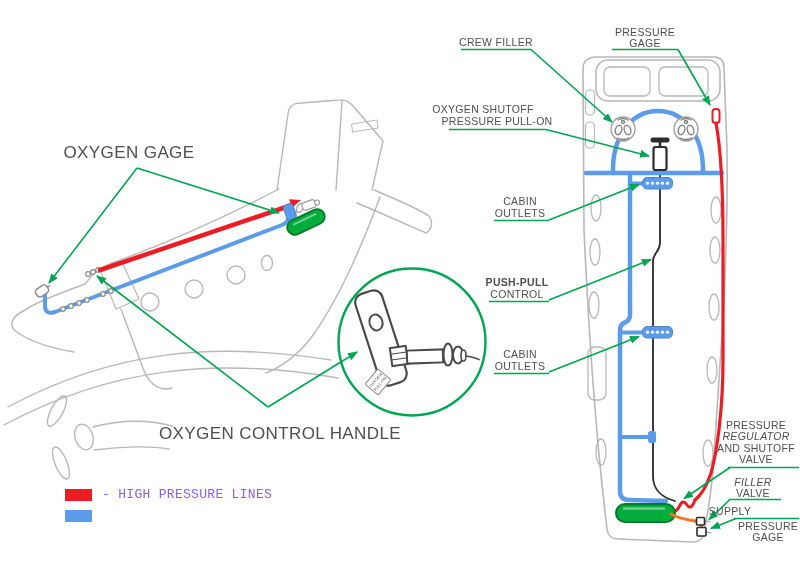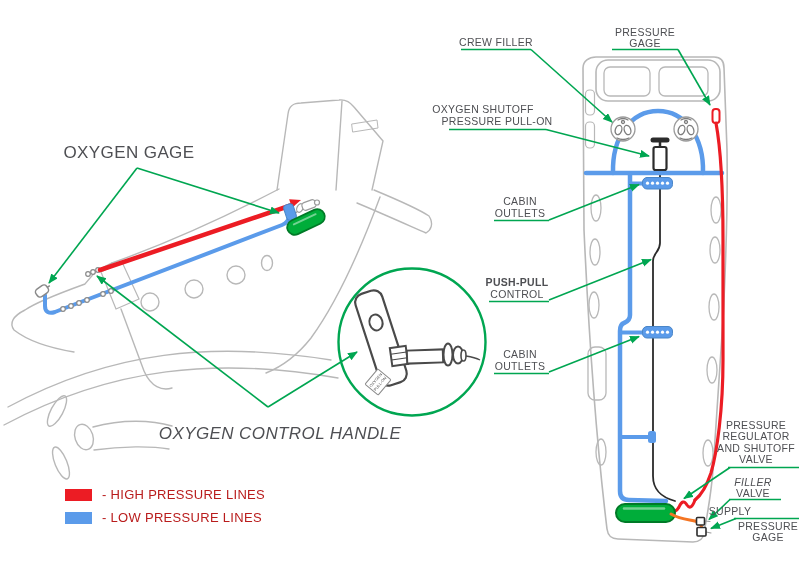--- a/index.html
+++ b/index.html
@@ -4,21 +4,21 @@
 <style>
   html,body{margin:0;padding:0;background:#fff;}
   .canvas{position:relative;width:800px;height:564px;background:#fff;overflow:hidden;
           font-family:"Liberation Sans",sans-serif;}
   .canvas svg{position:absolute;left:0;top:0;}
   .lbl{position:absolute;font-size:10.5px;line-height:1;color:#4e4f53;letter-spacing:.3px;
        white-space:nowrap;transform:translateX(-50%);}
   .lbl-lg{font-size:17px;letter-spacing:.4px;}
   .legend-row{position:absolute;display:flex;align-items:center;gap:10px;}
   .swatch{width:27px;height:12px;flex:0 0 auto;}
-  .legend-label{font-size:13px;color:#b91c1c;letter-spacing:.3px;white-space:nowrap;}
+  .legend-label{font-size:13px;color:#8b5cf6;letter-spacing:.3px;white-space:nowrap;font-family:Liberation Mono, monospace;}
 </style>
 </head>
 <body>
 
 <div class="canvas">
 
 <svg width="800" height="564" viewBox="0 0 800 564">
   <defs>
     <marker id="arr" markerWidth="12" markerHeight="10" refX="9" refY="4" orient="auto" markerUnits="userSpaceOnUse">
       <path d="M0,0 L10,4 L0,8 Z" fill="#00a651"></path>
@@ -216,53 +216,52 @@
     <path d="M549,220 L639,184.5" marker-end="url(#arr)"></path>
     <path d="M549,300 L651,259.5" marker-end="url(#arr)"></path>
     <path d="M549,372 L639,336.5" marker-end="url(#arr)"></path>
     <path d="M730,467.5 L684,498.5" marker-end="url(#arr)"></path>
     <path d="M730,499.5 L709,519.5" marker-end="url(#arr)"></path>
     <path d="M736,518.5 L711,528.5" marker-end="url(#arr)"></path>
   </g>
 </svg>
 
   <div class="lbl lbl-lg" style="left:129px;top:144px;">OXYGEN GAGE</div>
-  <div class="lbl lbl-lg" style="left:280px;top:425px;font-style:italic;">OXYGEN CONTROL HANDLE</div>
+  <div class="lbl lbl-lg" style="left:280px;top:425px;">OXYGEN CONTROL HANDLE</div>
 
   <div class="lbl" style="left:496px;top:37px;">CREW FILLER</div>
 
   <div class="lbl" style="left:645px;top:27px;">PRESSURE</div>
   <div class="lbl" style="left:645px;top:38px;">GAGE</div>
 
   <div class="lbl" style="left:483px;top:104px;">OXYGEN SHUTOFF</div>
   <div class="lbl" style="left:497px;top:116px;">PRESSURE PULL-ON</div>
 
   <div class="lbl" style="left:520px;top:196px;">CABIN</div>
   <div class="lbl" style="left:520px;top:208px;">OUTLETS</div>
 
   <div class="lbl" style="left:517px;top:277px;font-weight:bold;">PUSH-PULL</div>
   <div class="lbl" style="left:517px;top:289px;">CONTROL</div>
 
   <div class="lbl" style="left:520px;top:349px;">CABIN</div>
   <div class="lbl" style="left:520px;top:361px;">OUTLETS</div>
 
   <div class="lbl" style="left:756px;top:420px;">PRESSURE</div>
-  <div class="lbl" style="left:756px;top:431px;">REGULATOR</div>
+  <div class="lbl" style="left:756px;top:431px;font-style:italic;">REGULATOR</div>
   <div class="lbl" style="left:756px;top:443px;text-align:right;">AND SHUTOFF</div>
   <div class="lbl" style="left:756px;top:454px;">VALVE</div>
 
   <div class="lbl" style="left:753px;top:477px;font-style:italic;">FILLER</div>
   <div class="lbl" style="left:753px;top:488px;">VALVE</div>
 
   <div class="lbl" style="left:730px;top:506px;">SUPPLY</div>
   <div class="lbl" style="left:768px;top:521px;">PRESSURE</div>
   <div class="lbl" style="left:768px;top:532px;">GAGE</div>
 
   <div class="legend-row" style="left:65px;top:487px;">
     <div class="swatch" style="background: rgb(236, 28, 36);"></div>
     <div class="legend-label">- HIGH PRESSURE LINES</div>
   </div>
   <div class="legend-row" style="left:65px;top:510px;">
     <div class="swatch" style="background: rgb(91, 155, 234);"></div>
-    <div class="legend-label">- LOW PRESSURE LINES</div>
   </div>
 
 </div>
 
 </body></html>

